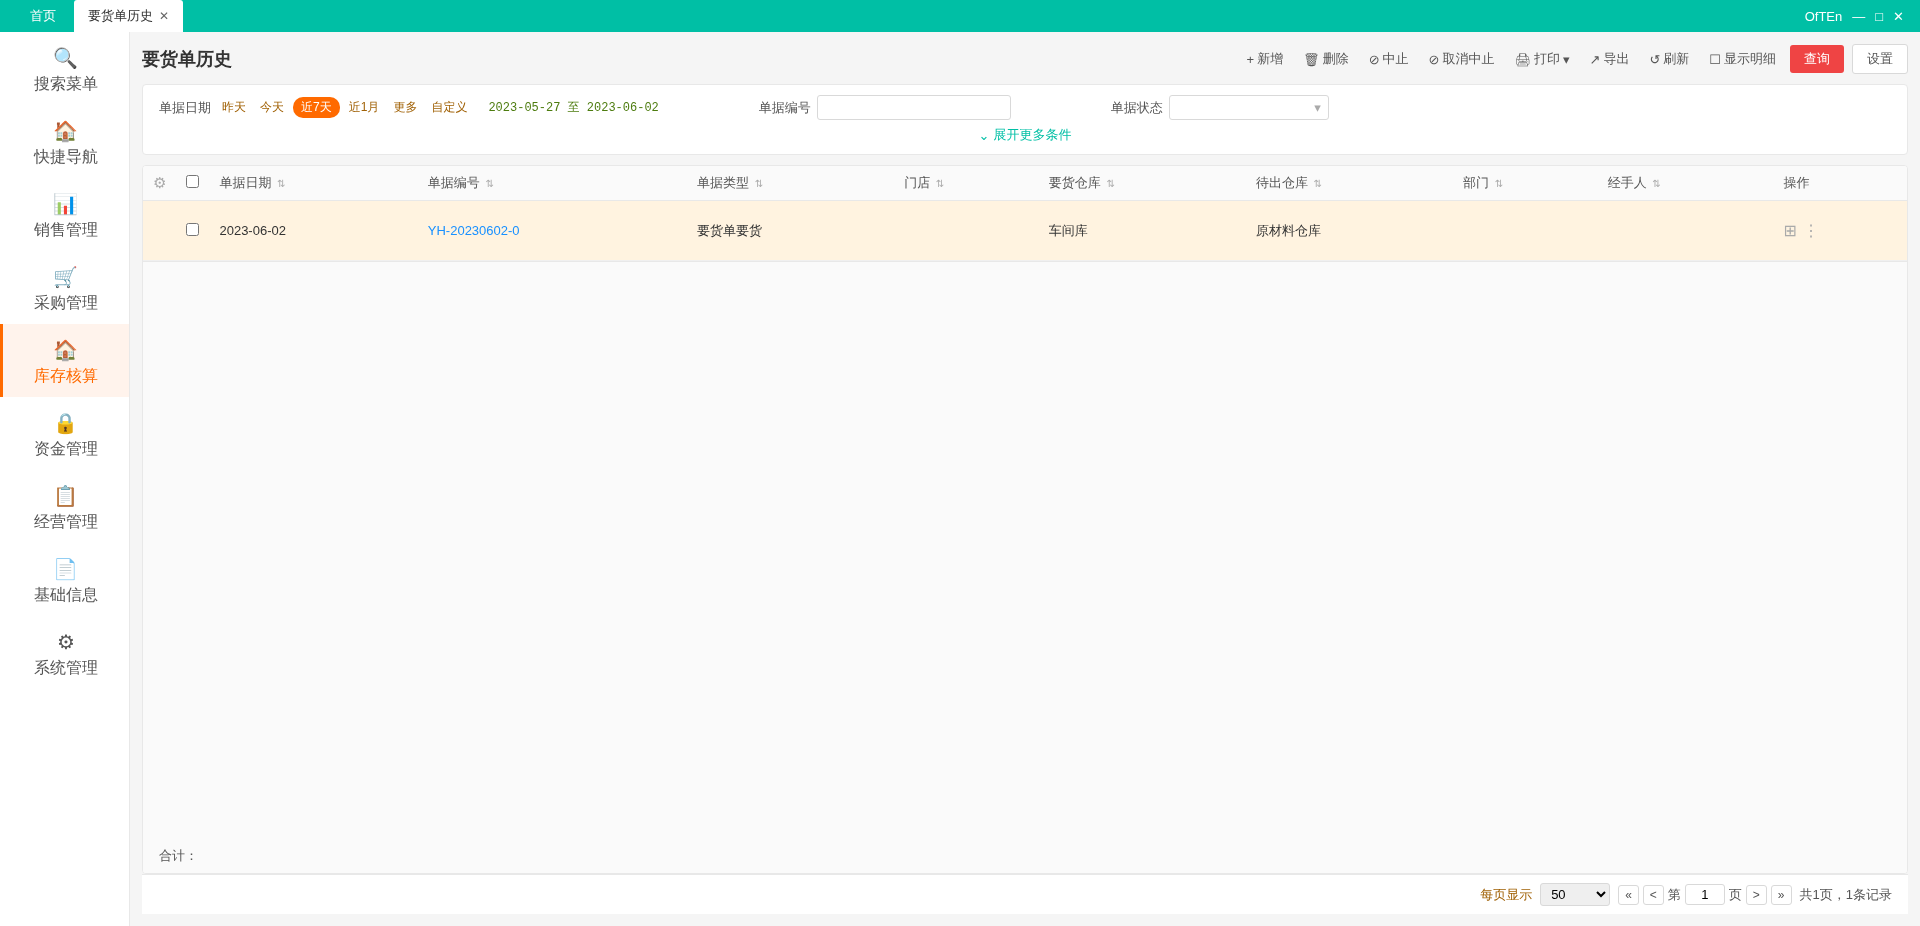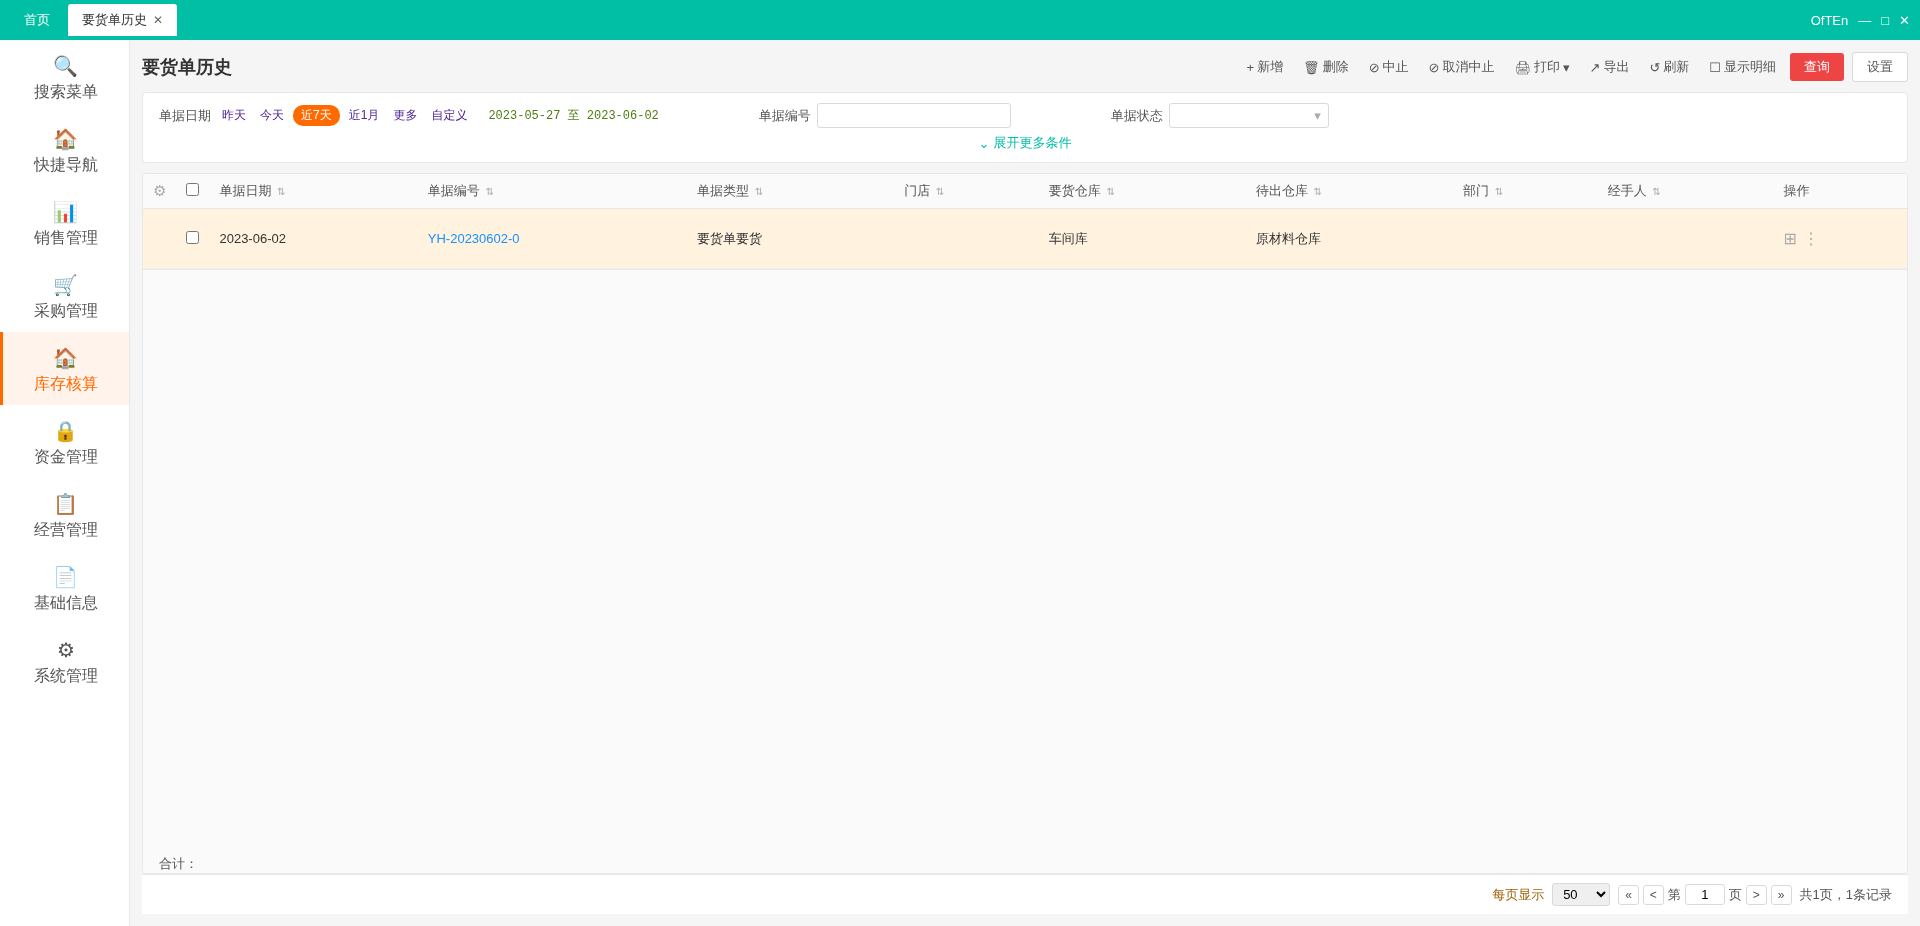--- a/index.html
+++ b/index.html
@@ -1,24 +1,24 @@
 <!DOCTYPE html>
 <html><head>
   <meta charset="utf-8">
   <style>
     * { box-sizing: border-box; margin: 0; padding: 0; font-family: "Microsoft YaHei", "PingFang SC", Arial, sans-serif; font-size: 13px; }
     body { background: #f5f5f5; display: flex; flex-direction: column; height: 926px; overflow: hidden; }
 
     
     .top-bar {
-      height: 40px;
+      height: 32px;
       background: #00bfa5;
       display: flex;
       align-items: center;
-      padding: 0 10px;
+      padding: 0 16px;
       gap: 4px;
       flex-shrink: 0;
     }
     .top-bar .tab {
       height: 32px;
       padding: 0 14px;
       display: flex;
       align-items: center;
       gap: 6px;
       cursor: pointer;
@@ -161,21 +161,21 @@
       white-space: nowrap;
       font-size: 13px;
     }
     .date-btns {
       display: flex;
       gap: 4px;
       align-items: center;
     }
     .date-btn {
       cursor: pointer;
-      color: #4c1d95;
+      color: #a16207;
       font-size: 12px;
       padding: 2px 5px;
       border-radius: 3px;
     }
     .date-btn.active {
       background: #ff6a00;
       color: #fff;
       border-radius: 10px;
       padding: 2px 8px;
     }
@@ -263,21 +263,21 @@
       color: #333;
       font-size: 13px;
     }
     .data-table tbody tr.highlighted { background: #fff3e0; }
     .data-table .link { color: #1890ff; cursor: pointer; text-decoration: none; }
     .row-actions { display: flex; gap: 6px; }
     .row-action-btn { cursor: pointer; color: #aaa; font-size: 16px; }
 
     
     .table-footer-summary {
-      padding: 0 16px;
+      padding: 8px 16px;
       background: #fafafa;
       border-top: 1px solid #e8e8e8;
       color: #555;
       font-size: 13px;
       margin-top: auto;
     }
 
     
     .pagination-bar {
       display: flex;
@@ -287,21 +287,21 @@
       background: #fff;
       border-top: 1px solid #e8e8e8;
       gap: 8px;
       font-size: 13px;
       color: #555;
     }
     .pagination-bar .page-size-label { color: #a16207; }
     .page-size-select {
       border: 1px solid #d9d9d9;
       border-radius: 3px;
-      padding: 2px 8px 2px 6px;
+      padding: 2px 20px 2px 6px;
       outline: none;
       font-size: 13px;
     }
     .pager {
       display: flex;
       align-items: center;
       gap: 4px;
     }
     .pager-btn {
       cursor: pointer;

